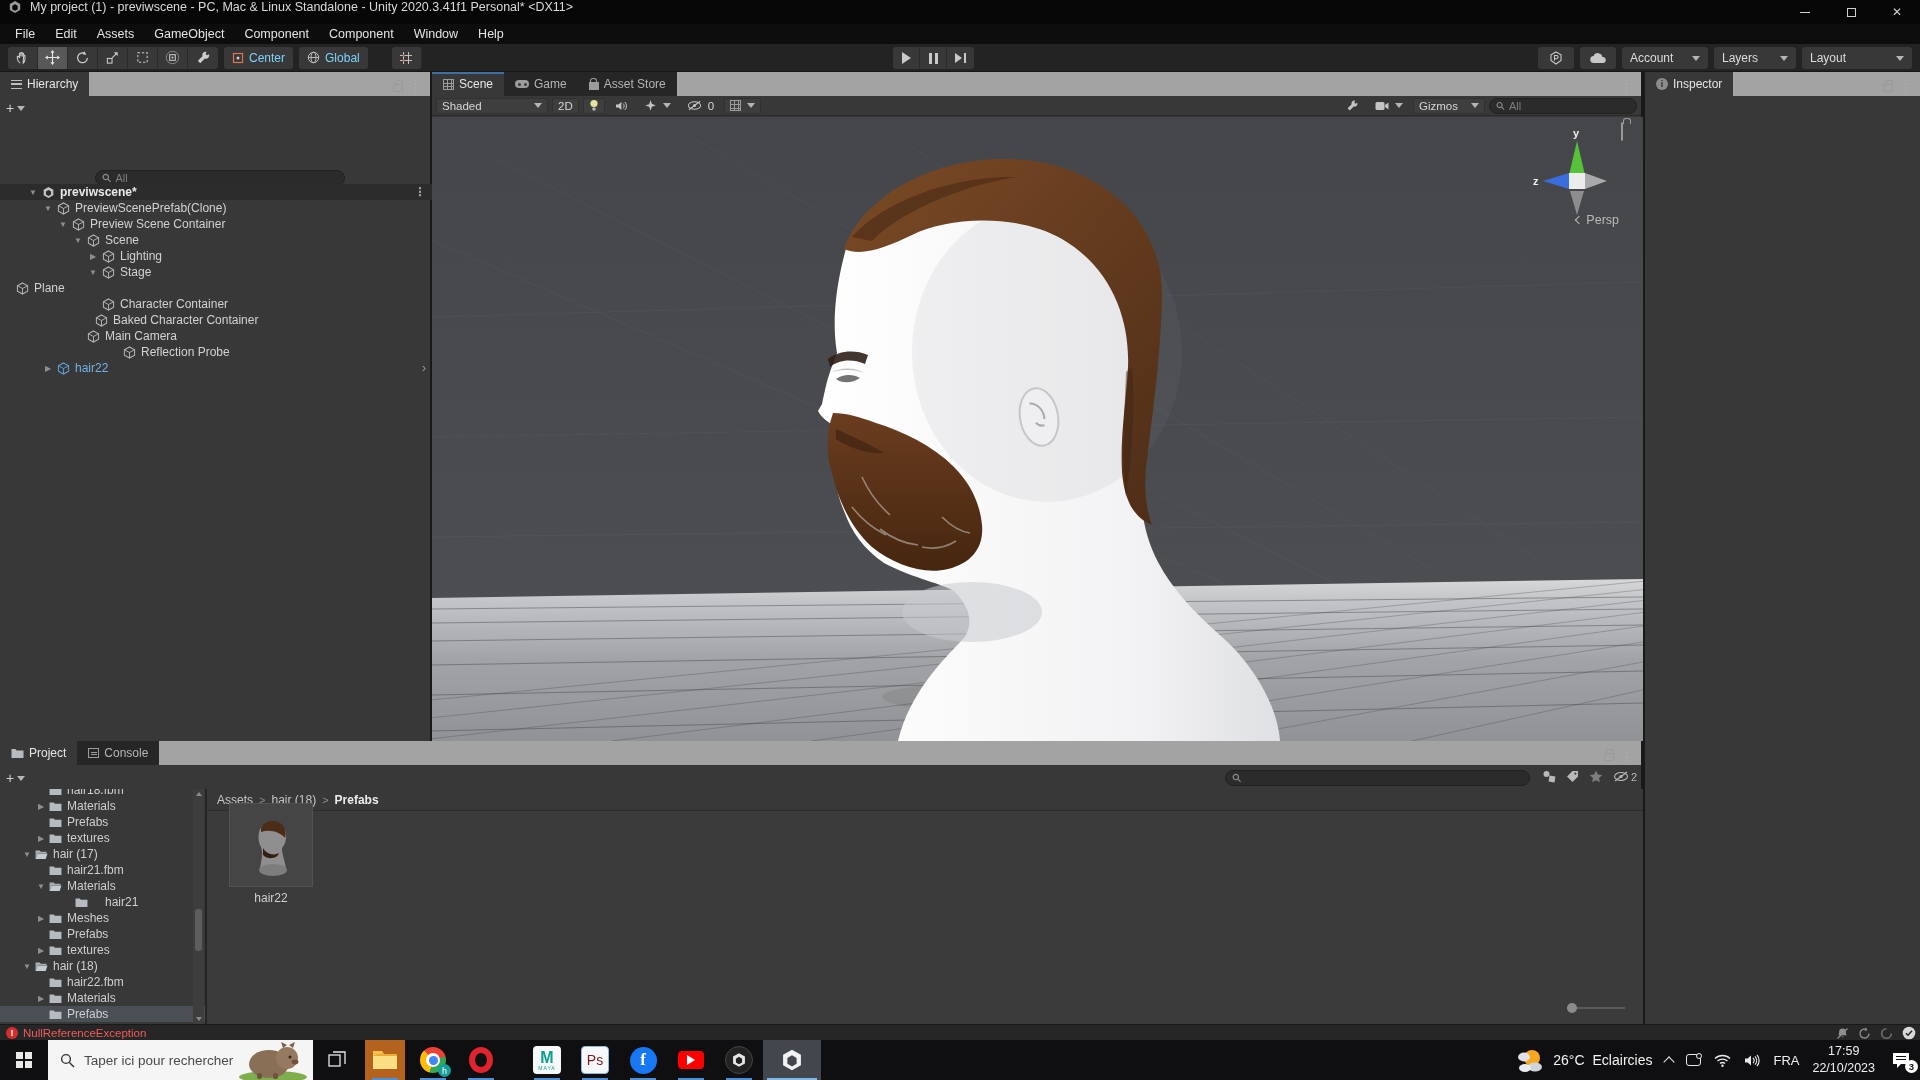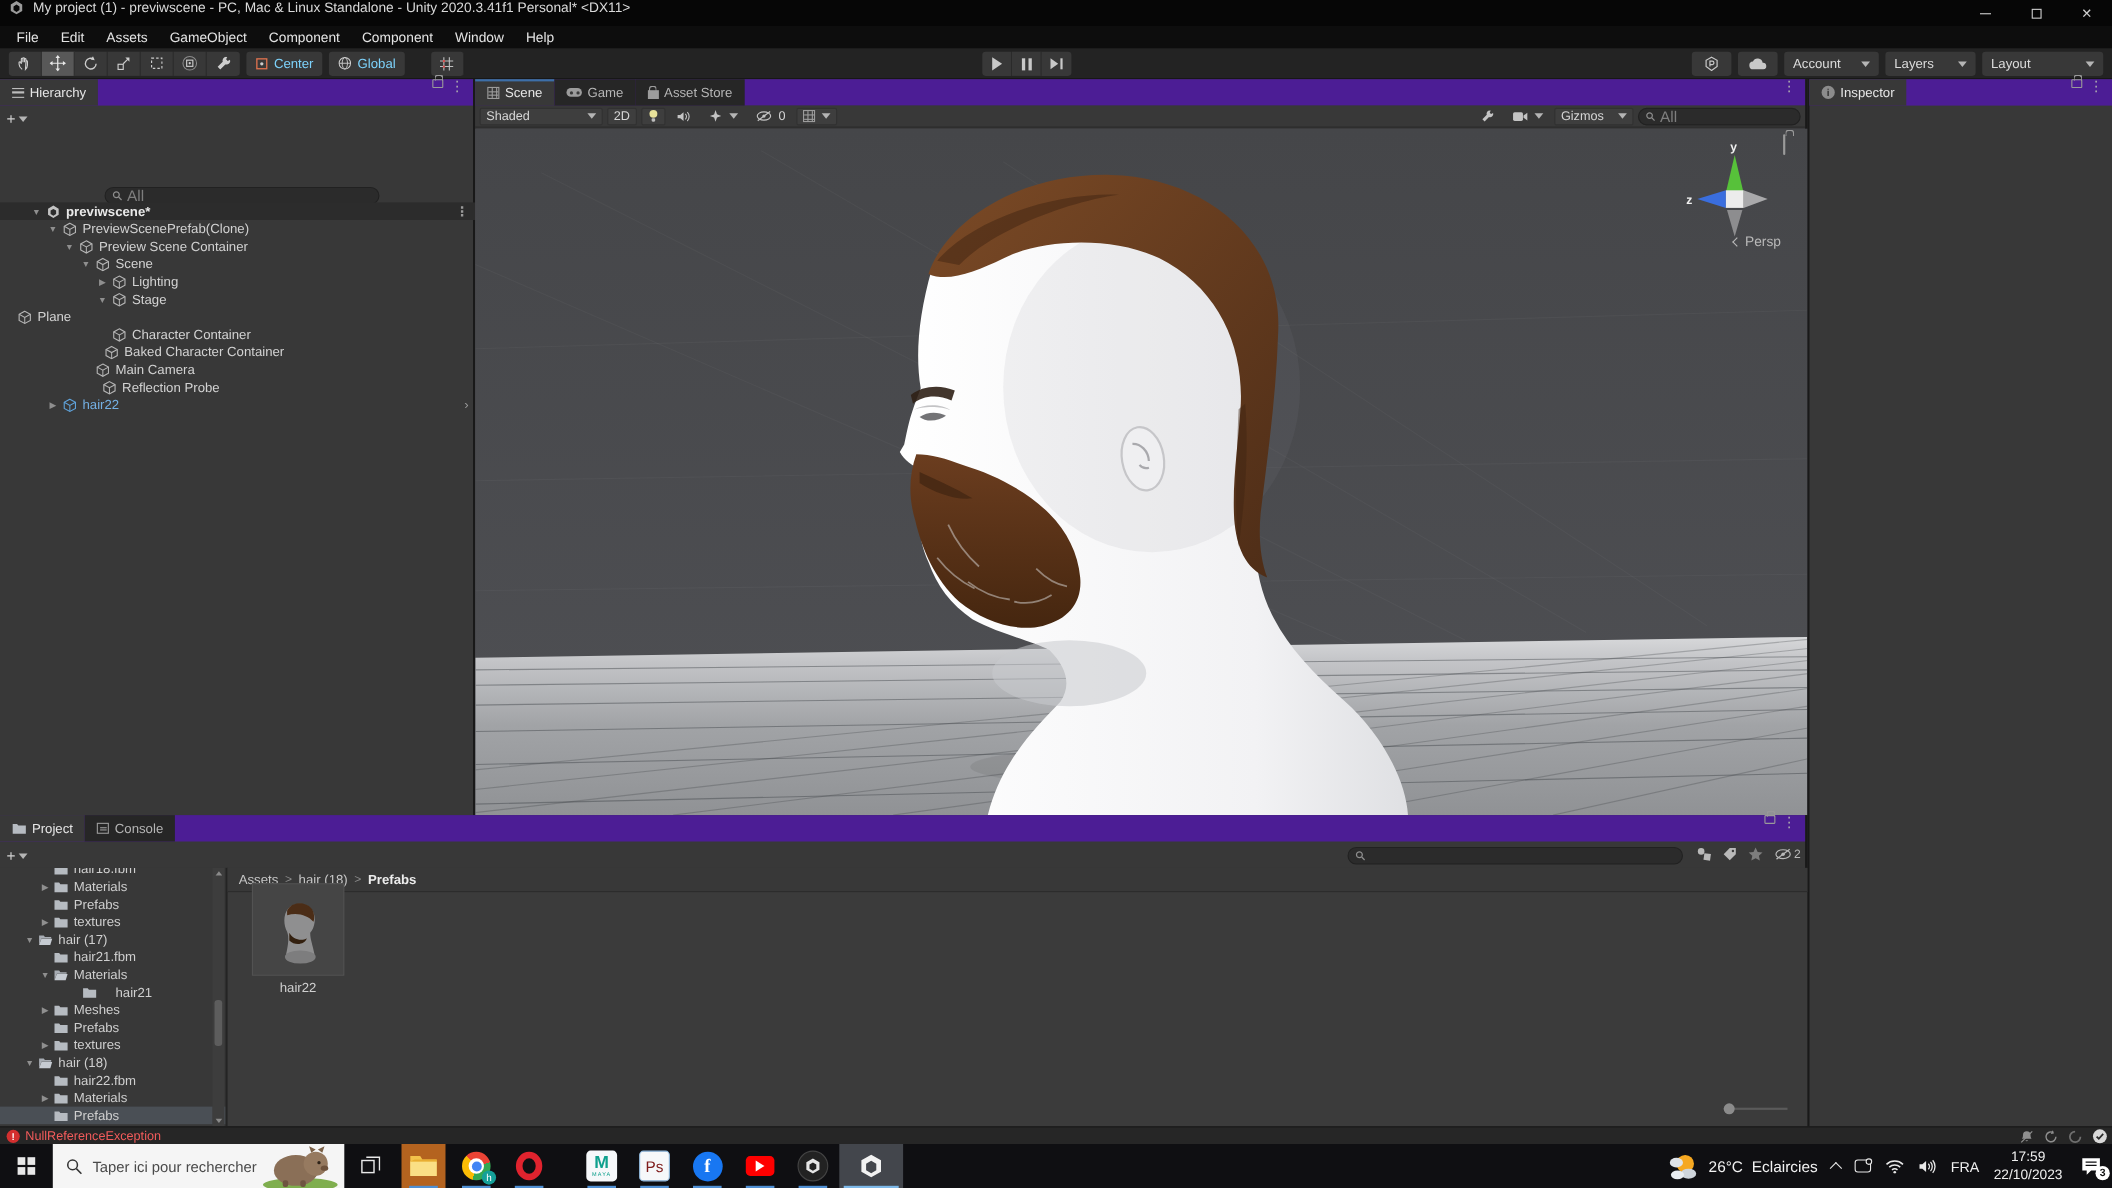--- a/index.html
+++ b/index.html
@@ -41,33 +41,33 @@
 .step-wrap{display:flex;align-items:center;gap:2px}
 .step-tri{width:0;height:0;border-left:7px solid #c9c9c9;border-top:5px solid transparent;border-bottom:5px solid transparent}
 .step-bar{width:2px;height:10px;background:#c9c9c9}
 #toolbar-right{position:absolute;right:8px;top:3px;display:flex;gap:6px}
 .caret{width:0;height:0;border-left:4px solid transparent;border-right:4px solid transparent;border-top:5px solid #b5b5b5;margin-left:auto}
 .ddbtn{height:22px;background:#383838;border-radius:3px;display:flex;align-items:center;padding:0 8px;color:#dcdcdc;font-size:12px;gap:14px}
 .iconbtn{width:36px;height:22px;background:#383838;border-radius:3px;display:flex;align-items:center;justify-content:center}
 
 
 .panel{background:#383838}
-.tabbar{height:24px;background:#4c1d95;display:flex;align-items:flex-start}
+.tabbar{height:24px;background:#a3a3a3;display:flex;align-items:flex-end}
 .tab{height:24px;display:flex;align-items:center;gap:5px;padding:0 11px;font-size:12px;color:#b5b5b5;background:#2d2d2d;position:relative}
 .tab.active{background:#383838;color:#e6e6e6}
 .tab.focus-top::before{content:"";position:absolute;left:0;top:0;height:2px;width:100%;background:#3d6fa8}
 .tabbar .spacer{flex:1}
 .lock{width:10px;height:8px;border:1px solid #9a9a9a;border-radius:1px;position:relative;margin:0 6px 4px 0}
 .lock::before{content:"";position:absolute;top:-5px;left:1px;width:6px;height:5px;border:1px solid #9a9a9a;border-bottom:none;border-radius:3px 3px 0 0}
 .kebab{color:#b0b0b0;font-size:13px;margin:0 8px 2px 0;line-height:1}
 .kebab::before{content:"⋮"}
 .panel-toolbar{height:16px;margin:0;display:flex;align-items:center}
 .addbtn{color:#d0d0d0;font-size:14px;display:flex;align-items:center;gap:3px;padding:0 6px}
 .searchbox{height:16px;background:#2b2b2b;border:1px solid #212121;border-radius:8px;display:flex;align-items:center;padding:0 6px;gap:4px}
-.searchbox input{background:transparent;border:none;outline:none;color:#cfcfcf;font-size:14px;width:100%}
+.searchbox input{background:transparent;border:none;outline:none;color:#cfcfcf;font-size:11px;width:100%}
 .searchbox input::placeholder{color:#7e7e7e}
 .hamb{width:11px;height:9px;border-top:1.5px solid #bdbdbd;border-bottom:1.5px solid #bdbdbd;position:relative}
 .hamb::before{content:"";position:absolute;left:0;top:2.6px;width:100%;height:1.5px;background:#bdbdbd}
 
 
 #hierarchy{left:0;top:72px;width:432px;height:669px;border-right:2px solid #191919}
 #hierarchy .panel-toolbar{height:16px;margin-top:4px}
 #hierarchy .searchbox{position:absolute;left:95px;top:98px;width:250px}
 #hierarchy-tree{position:absolute;left:0;top:112px;width:432px}
 .hrow{display:flex;align-items:center;height:16px;font-size:12px;color:#d2d2d2;padding-right:6px;cursor:default}
@@ -474,21 +474,21 @@
           <span class="ticon i-cube">
             <svg class="svg-cube" viewBox="0 0 14 14">
               <path d="M7 1l5.5 3v6L7 13 1.5 10V4z" fill="none" stroke="currentColor" stroke-width="1.1"></path>
               <path d="M1.5 4L7 7l5.5-3M7 7v6" fill="none" stroke="currentColor" stroke-width="1"></path>
             </svg>
 
           </span>
           <span class="tlabel">Main Camera</span>
           <span class="rglyph"></span>
         </div>
-        <div class="hrow" style="padding-left: 77px;">
+        <div class="hrow" style="padding-left: 107px;">
           <span class="arrow"></span>
           <span class="ticon i-cube">
             <svg class="svg-cube" viewBox="0 0 14 14">
               <path d="M7 1l5.5 3v6L7 13 1.5 10V4z" fill="none" stroke="currentColor" stroke-width="1.1"></path>
               <path d="M1.5 4L7 7l5.5-3M7 7v6" fill="none" stroke="currentColor" stroke-width="1"></path>
             </svg>
 
           </span>
           <span class="tlabel">Reflection Probe</span>
           <span class="rglyph"></span>

